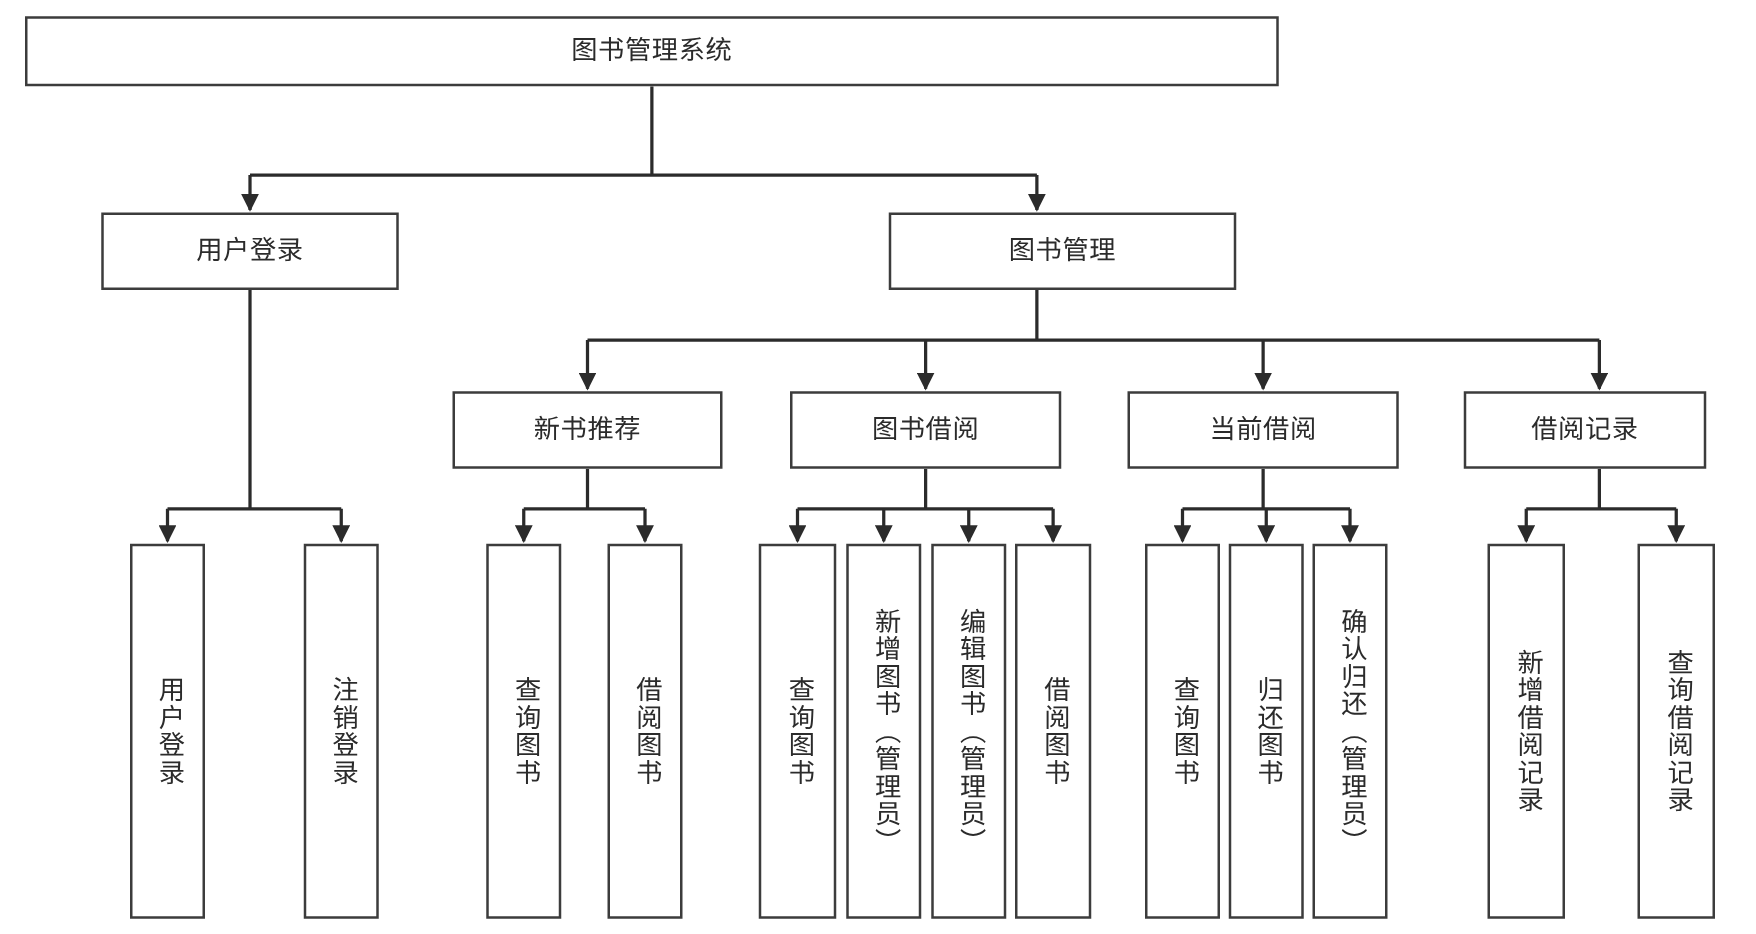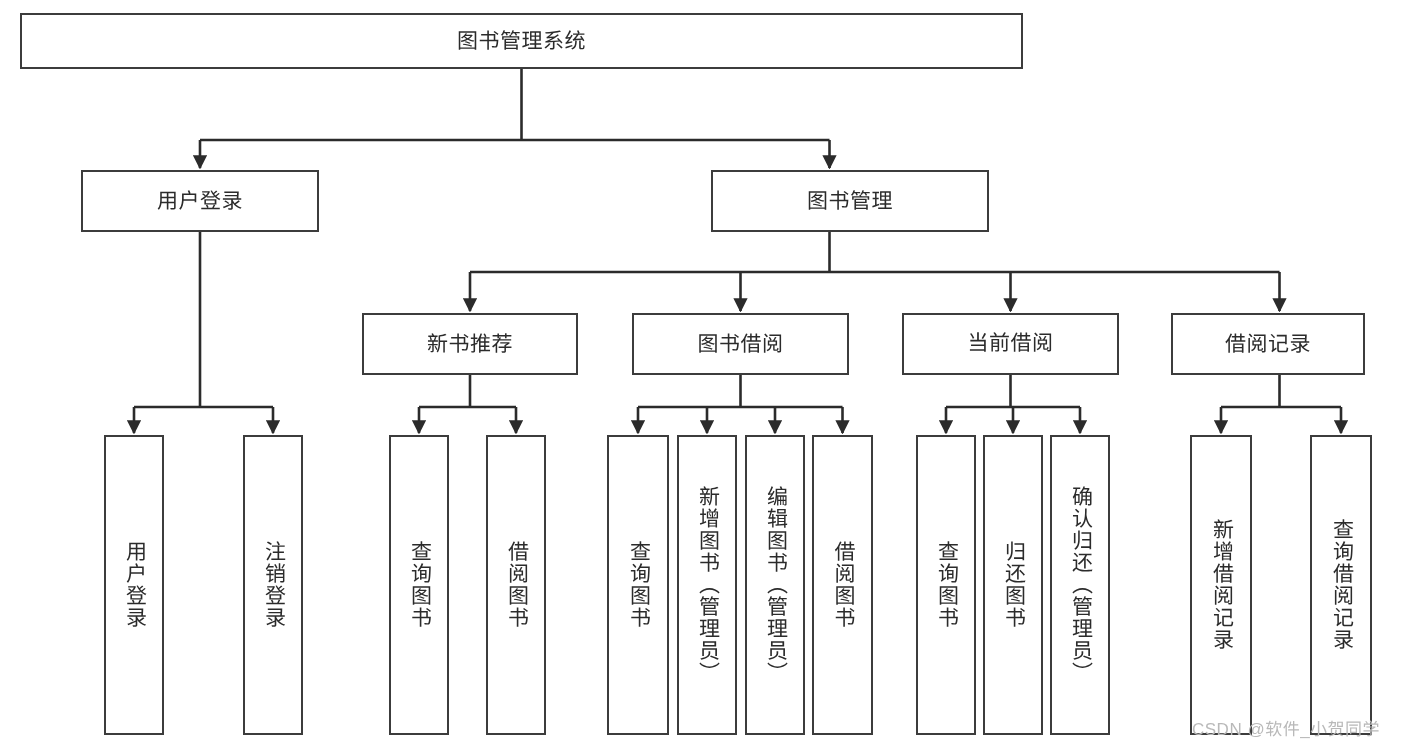--- a/index.html
+++ b/index.html
@@ -125,21 +125,21 @@
       </div>
       <div class="node horiz" style="left: 711px; top: 170px; width: 278px; height: 62px;">
         <span class="node-label">图书管理</span>
       </div>
       <div class="node horiz" style="left: 362px; top: 313px; width: 216px; height: 62px;">
         <span class="node-label">新书推荐</span>
       </div>
       <div class="node horiz" style="left: 632px; top: 313px; width: 217px; height: 62px;">
         <span class="node-label">图书借阅</span>
       </div>
-      <div class="node horiz" style="left: 902px; top: 313px; width: 217px; height: 62px; font-family: Liberation Serif, serif;">
+      <div class="node horiz" style="left: 902px; top: 313px; width: 217px; height: 62px;">
         <span class="node-label">当前借阅</span>
       </div>
       <div class="node horiz" style="left: 1171px; top: 313px; width: 194px; height: 62px;">
         <span class="node-label">借阅记录</span>
       </div>
       <div class="node vert" style="left: 104px; top: 435px; width: 60px; height: 300px;">
         <span class="node-label">用户登录</span>
       </div>
       <div class="node vert" style="left: 243px; top: 435px; width: 60px; height: 300px;">
         <span class="node-label">注销登录</span>
@@ -172,14 +172,13 @@
         <span class="node-label">确认归还（管理员）</span>
       </div>
       <div class="node vert" style="left: 1190px; top: 435px; width: 62px; height: 300px;">
         <span class="node-label">新增借阅记录</span>
       </div>
       <div class="node vert" style="left: 1310px; top: 435px; width: 62px; height: 300px;">
         <span class="node-label">查询借阅记录</span>
       </div>
     </div>
 
-  <div class="watermark" style="left: 1192px; top: 715px; color: rgb(185, 185, 185);">CSDN @软件_小贺同学</div>
 </div>
 
 </body></html>

